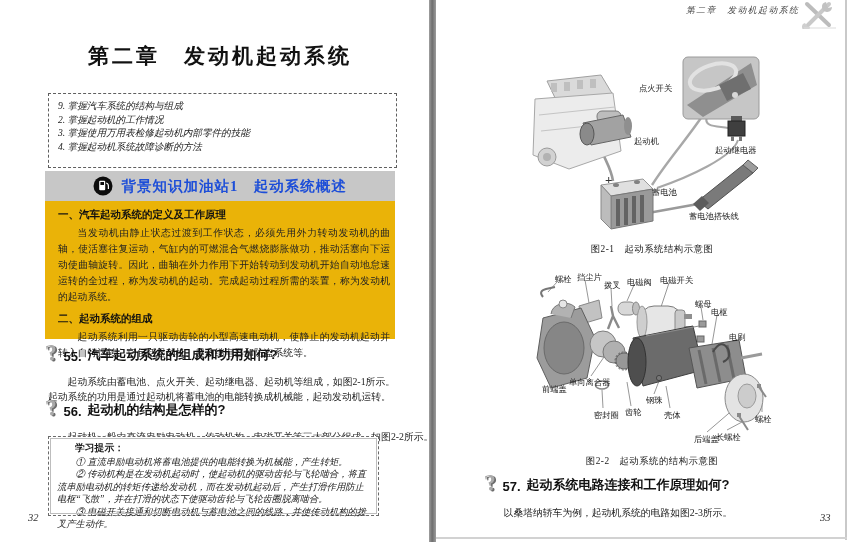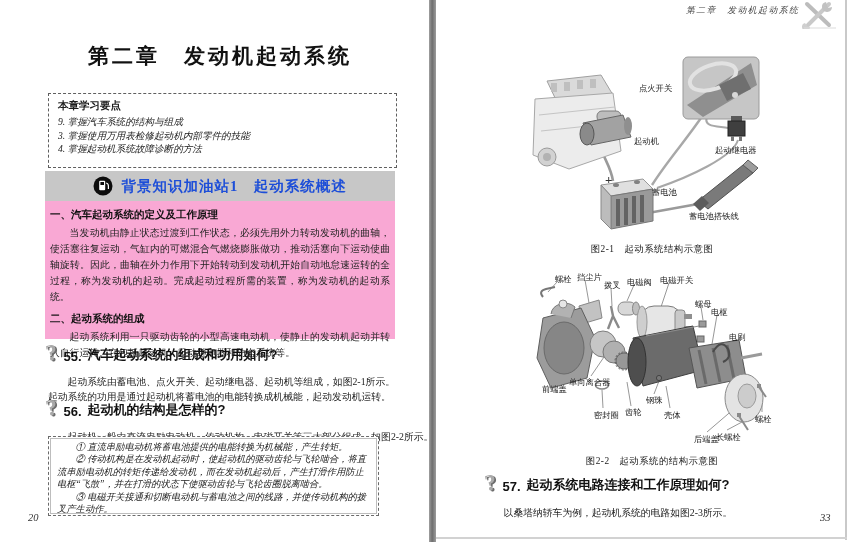--- a/index.html
+++ b/index.html
@@ -21,22 +21,22 @@
     font-size:21px;font-weight:bold;letter-spacing:3px;color:#111;}
   .obj-box{position:absolute;left:48px;top:93px;width:329px;height:68px;
     border:1.4px dashed #5f5f5f;padding:5px 9px 0 9px;background:#fff;}
   .obj-title{font-family:"Liberation Sans",sans-serif;font-size:10.5px;font-weight:bold;margin-bottom:2px;}
   .obj-item{font-size:9.6px;font-style:italic;line-height:13.5px;color:#222;}
 
   .banner{position:absolute;left:45px;top:171px;width:350px;height:30px;background:#c7c7c7;
     display:flex;align-items:center;justify-content:center;gap:8px;}
   .banner-text{font-size:14.5px;font-weight:bold;color:#1d4ed8;letter-spacing:1px;}
 
-  .gray-block{position:absolute;left:45px;top:201px;width:350px;height:138px;background:#f9a8d4;
-    padding:5px 3px 0 3px;box-sizing:border-box;}
+  .gray-block{position:absolute;left:45px;top:201px;width:350px;height:138px;background:#eab308;
+    padding:5px 3px 0 11px;box-sizing:border-box;}
   .sec-heading{font-family:"Liberation Sans",sans-serif;font-size:10.5px;font-weight:bold;
     margin:2px 0 3px 2px;color:#111;}
   .body-para{font-size:9.8px;line-height:16px;text-align:justify;text-indent:2em;margin:0;
     padding:0 2px;color:#222;}
 
   .q-row{position:absolute;display:flex;align-items:flex-end;gap:6px;}
   .q-icon{font-family:"Liberation Serif",serif;font-size:23px;font-weight:bold;color:#a9a9a9;
     line-height:22px;text-shadow:1.5px 1.5px 0 #6d6d6d;transform:rotate(-10deg);display:inline-block;}
   .q-title{font-family:Liberation Sans, sans-serif;font-size:13px;font-weight:bold;color:#111;
     white-space:nowrap;}
@@ -65,22 +65,22 @@
 </head>
 <body>
 
 <div id="canvas">
 
   <div class="page page-left">
 
     <div class="chapter-title">第二章　发动机起动系统</div>
 
     <div class="obj-box">
-      <div class="obj-title">本章学习要点</div>
       <div class="obj-item">9. 掌握汽车系统的结构与组成</div>
+      <div class="obj-item">2. 掌握起动机的工作情况</div>
       <div class="obj-item">3. 掌握使用万用表检修起动机内部零件的技能</div>
       <div class="obj-item">4. 掌握起动机系统故障诊断的方法</div>
     </div>
 
     <div class="banner">
       <span style="display:inline-block;line-height:0;">
         <svg width="20" height="20" viewBox="0 0 20 20">
           <circle cx="10" cy="10" r="9.5" fill="#0d0d0d"></circle>
           <rect x="6.2" y="4.8" width="6" height="9.5" rx="1" fill="#ffffff"></rect>
           <rect x="7.4" y="6" width="3.6" height="3" fill="#0d0d0d"></rect>
@@ -105,26 +105,27 @@
     <p class="free-para" style="left:48px;top:364px;width:347px;">起动系统由蓄电池、点火开关、起动继电器、起动机等组成，如图2-1所示。起动系统的功用是通过起动机将蓄电池的电能转换成机械能，起动发动机运转。</p>
 
     <div class="q-row" style="left:46px;top:397px;">
       <span class="q-icon">?</span>
       <span class="q-title">56.</span>
       <span class="q-title">起动机的结构是怎样的?</span>
     </div>
     <p class="free-para" style="left:48px;top:419px;width:360px;white-space:nowrap;text-align:left;">起动机一般由直流串励电动机、传动机构、电磁开关等三大部分组成，如图2-2所示。</p>
 
     <div class="tip-box">
+      <div class="tip-title">学习提示：</div>
       <p class="tip-item">① 直流串励电动机将蓄电池提供的电能转换为机械能，产生转矩。</p>
       <p class="tip-item">② 传动机构是在发动机起动时，使起动机的驱动齿轮与飞轮啮合，将直流串励电动机的转矩传递给发动机，而在发动机起动后，产生打滑作用防止电枢“飞散”，并在打滑的状态下使驱动齿轮与飞轮齿圈脱离啮合。</p>
       <p class="tip-item">③ 电磁开关接通和切断电动机与蓄电池之间的线路，并使传动机构的拨叉产生动作。</p>
     </div>
 
-    <div class="page-num" style="left:28px;top:512px;">20</div>
+    <div class="page-num" style="left:28px;top:512px;">32</div>
   </div>
 
   <div class="page page-right">
 
     <div class="rp-header">第二章　发动机起动系统</div>
     <span class="tools-icon">
       <svg width="34" height="28" viewBox="0 0 34 28">
         <path d="M5,3 L27,24" stroke="#bcbcbc" stroke-width="4" stroke-linecap="round"></path>
         <path d="M27,3 L6,24" stroke="#c9c9c9" stroke-width="4" stroke-linecap="round"></path>
         <path d="M24,1 a5,5 0 1 0 6,5 l-4,1 z" fill="#c2c2c2"></path>

